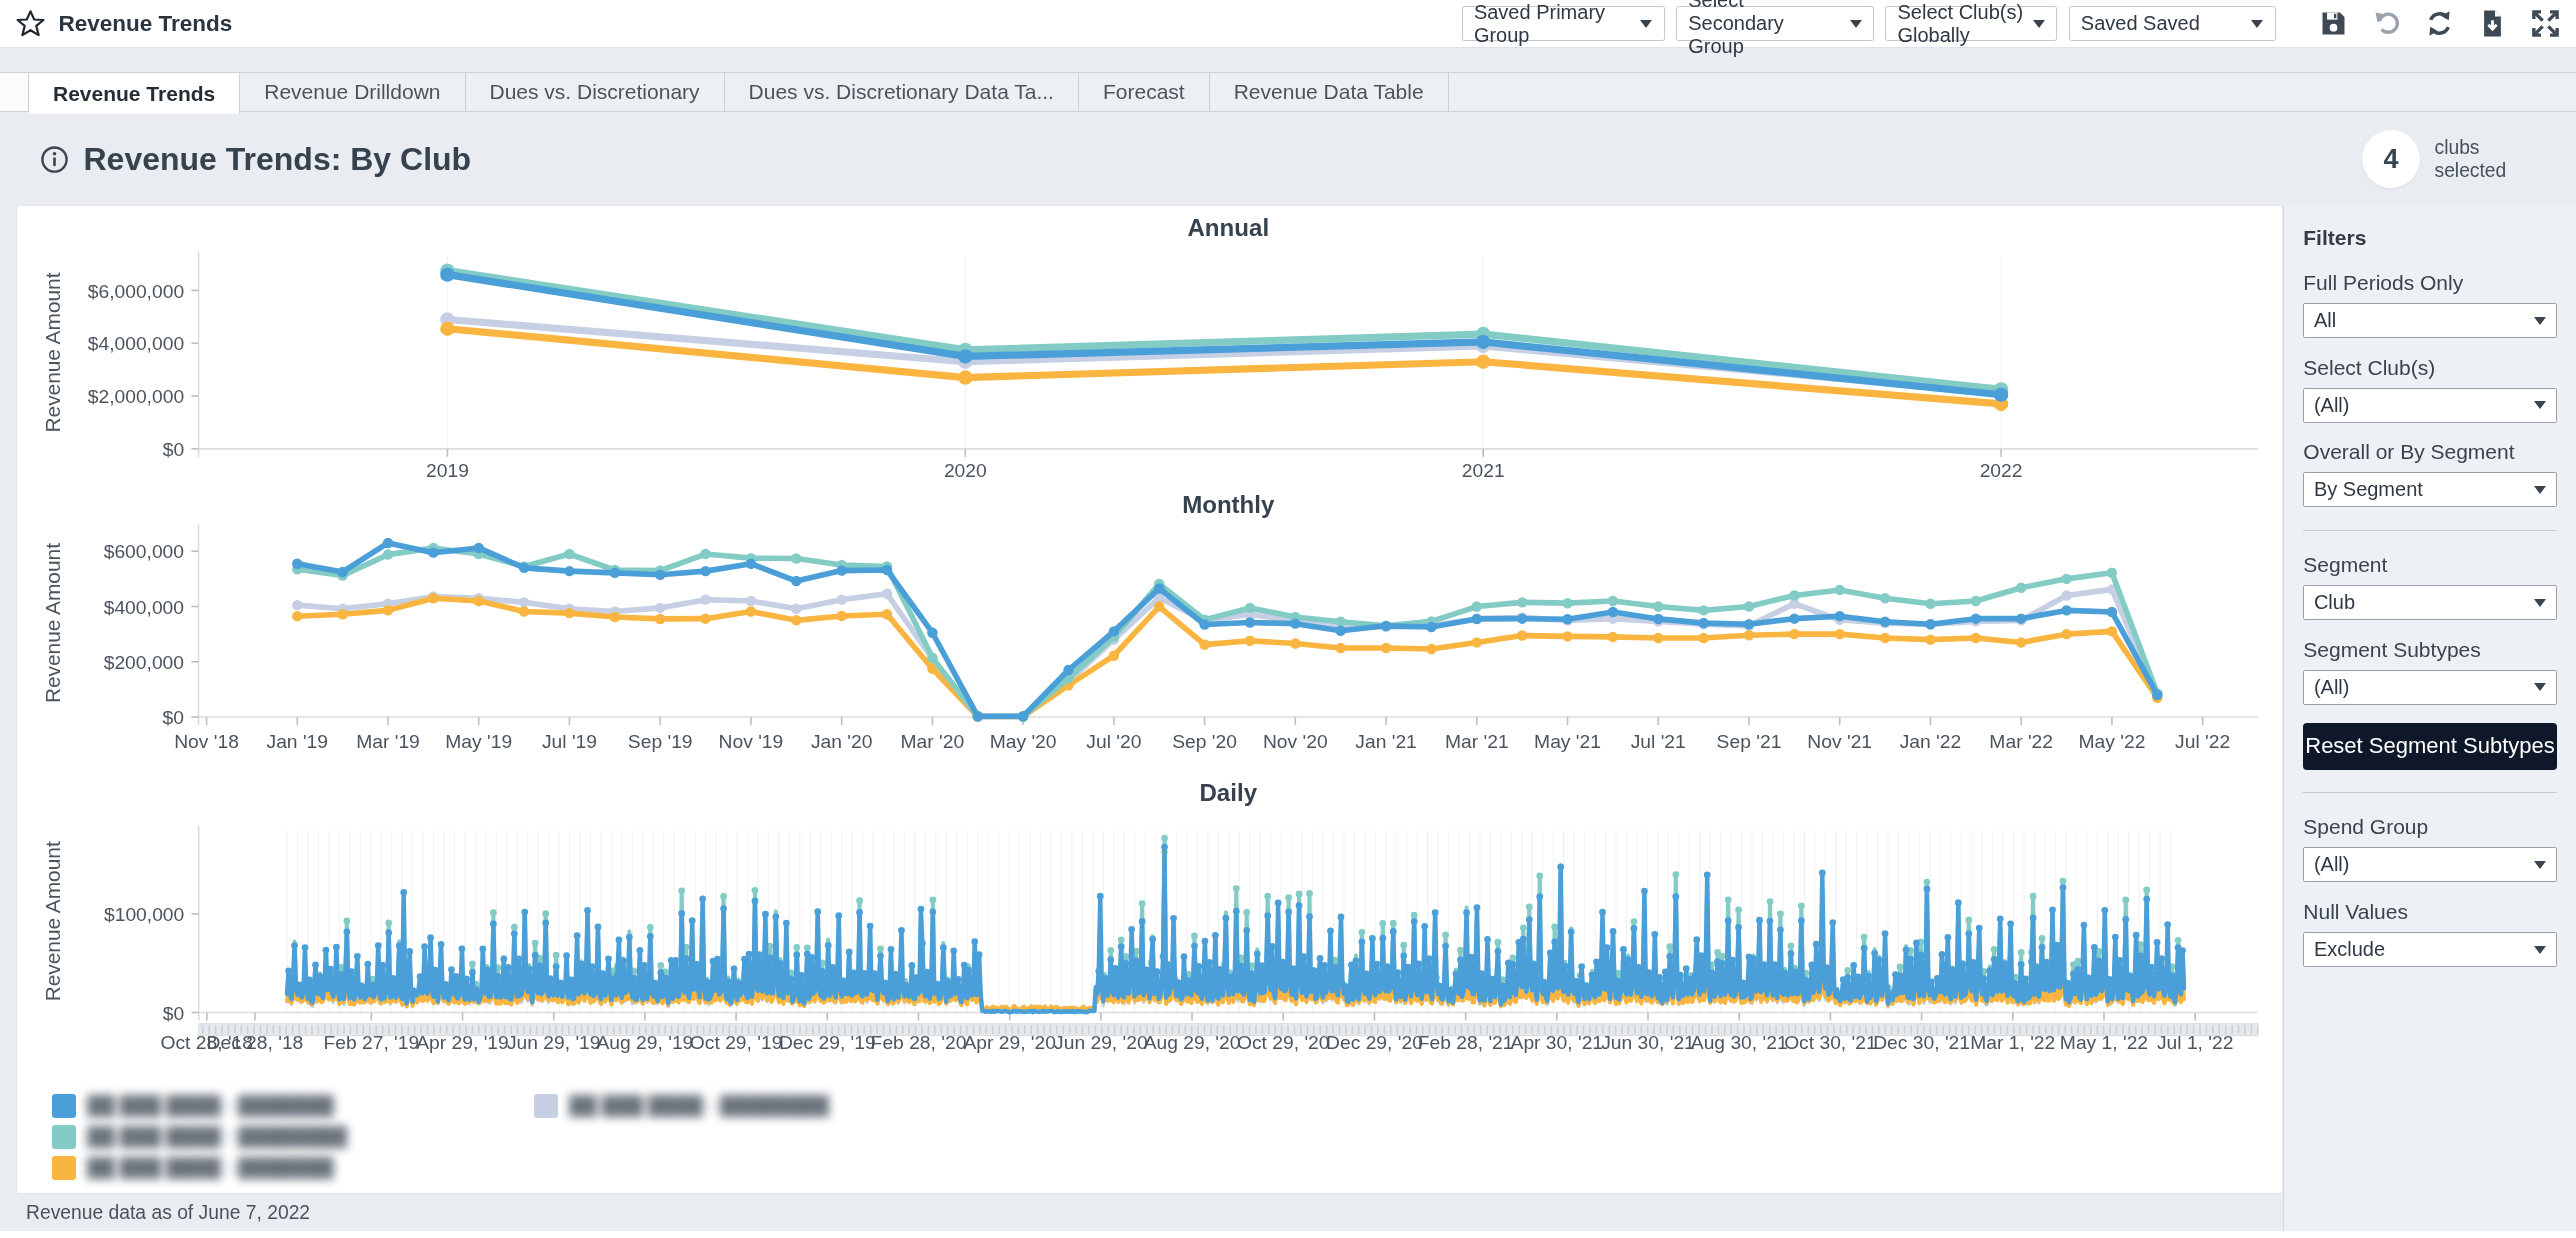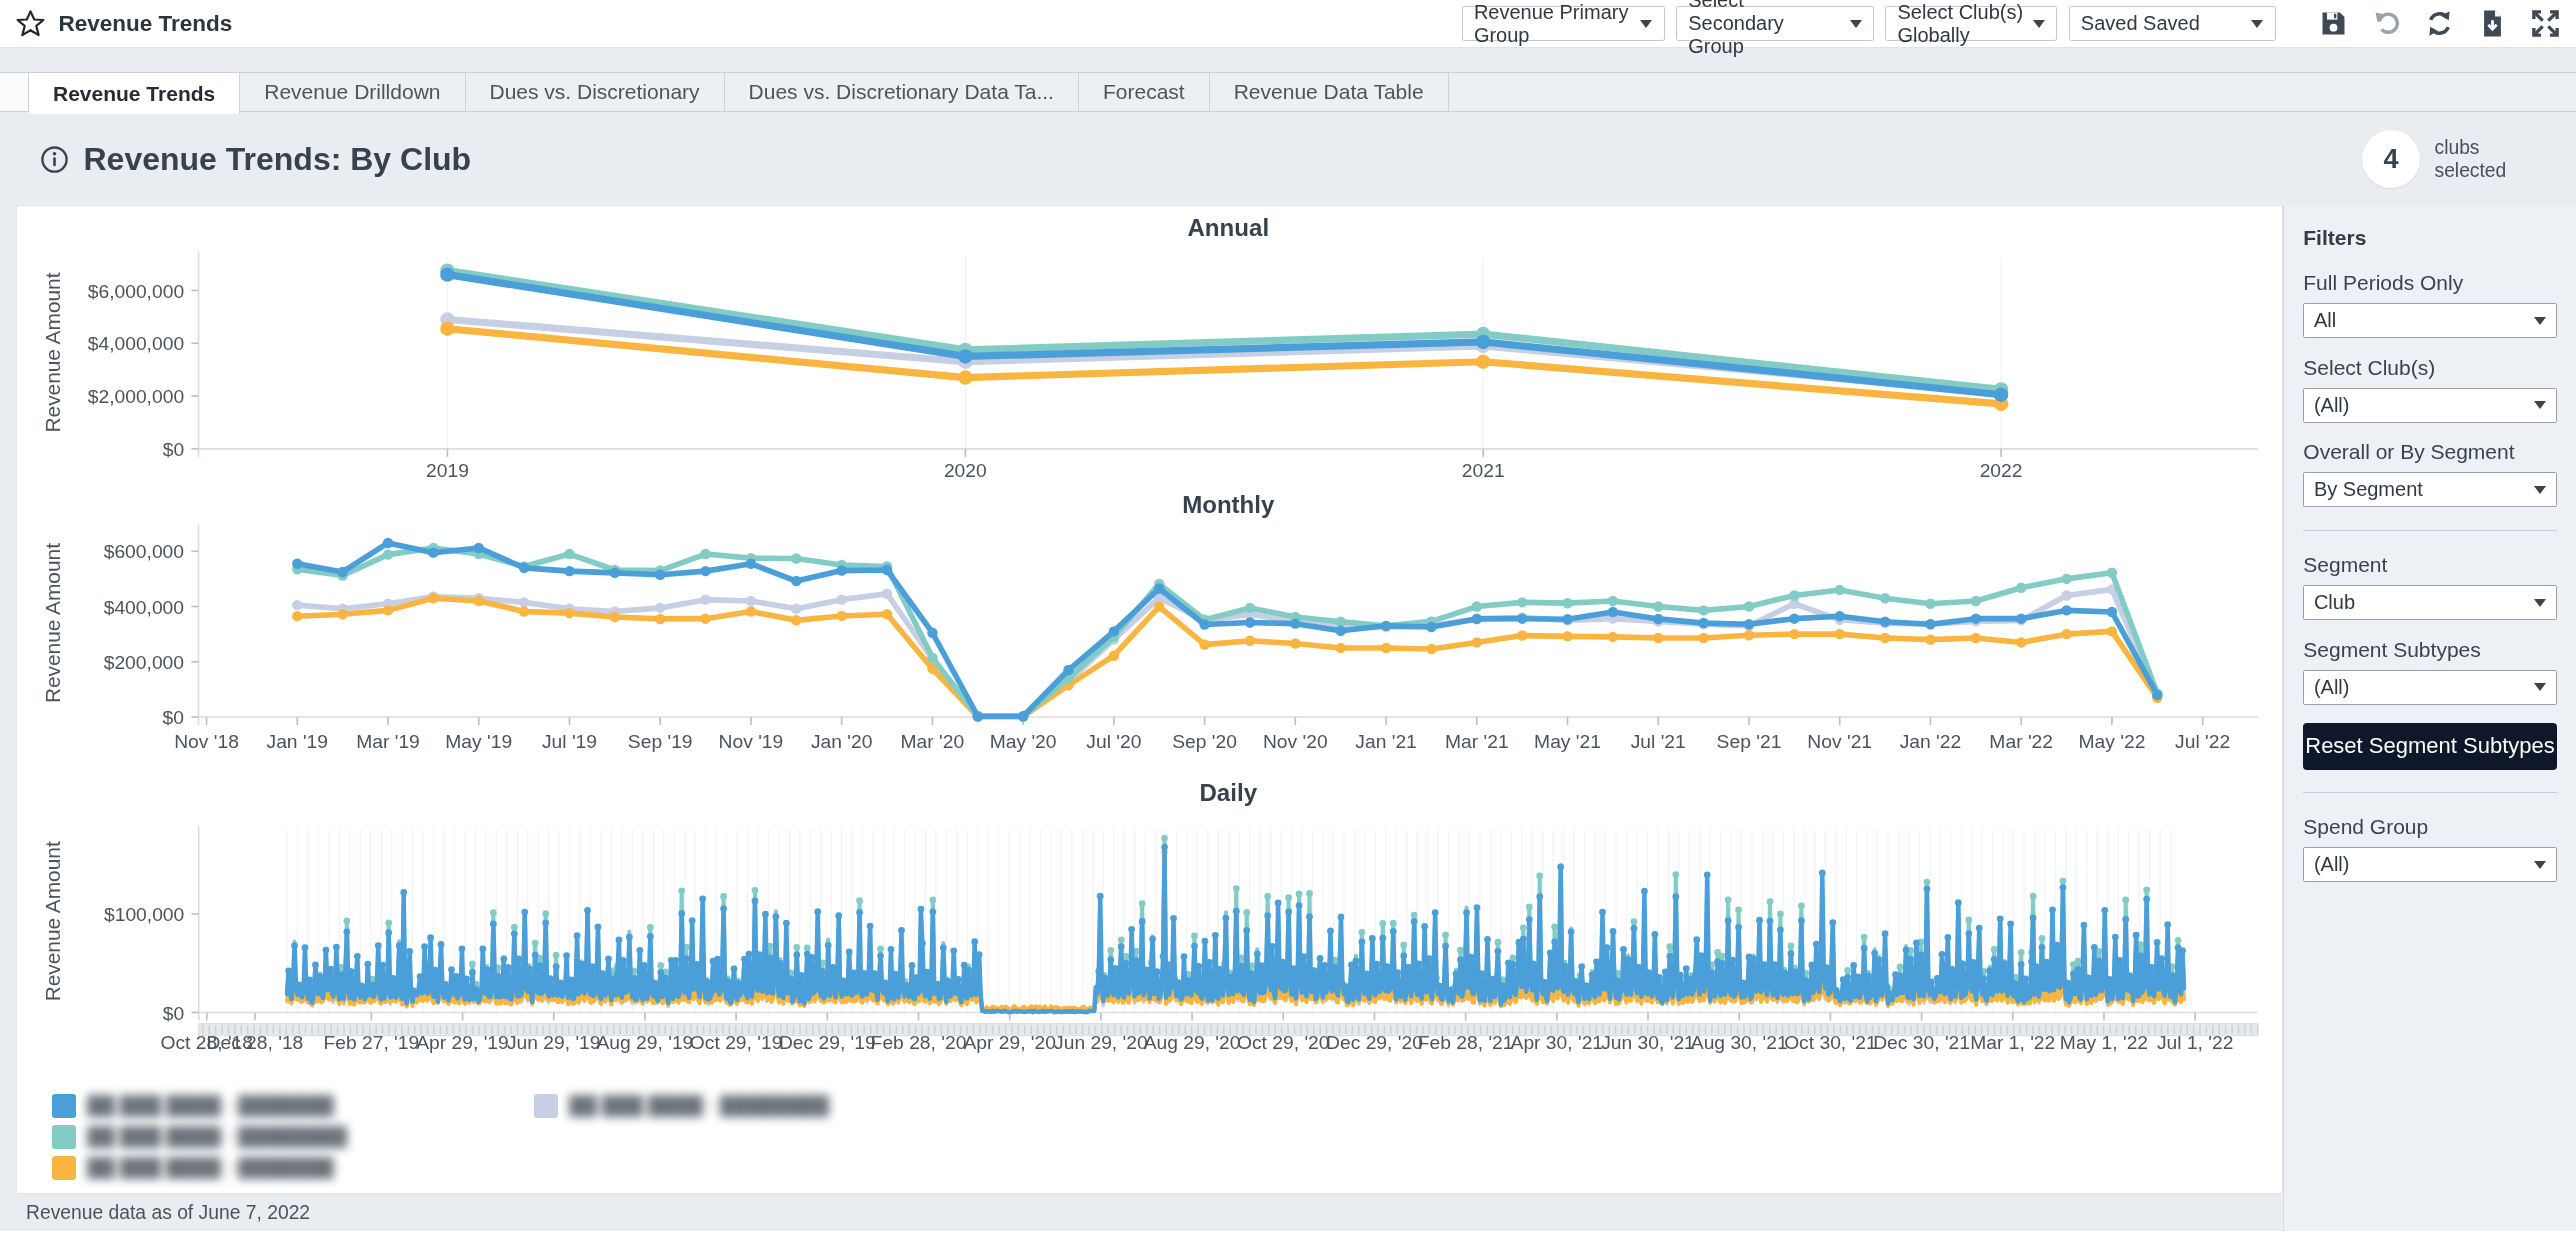--- a/index.html
+++ b/index.html
@@ -62,21 +62,21 @@
 
 <div class="topbar">
   <span style="display:flex;">
     <svg width="31" height="31" viewBox="0 0 24 24" fill="none" stroke="#1f262e" stroke-width="1.7" stroke-linejoin="round">
       <polygon points="12,2.6 14.9,8.9 22,9.3 16.5,13.9 18.3,21 12,17.2 5.7,21 7.5,13.9 2,9.3 9.1,8.9"></polygon>
     </svg>
   </span>
   <span class="topbar-title">Revenue Trends</span>
   <div class="topbar-right">
     <div class="tb-select tb-w1">
-      <span>Revenue Primary Group</span>
+      <span>Saved Primary Group</span>
       <span class="caret"></span>
     </div>
     <div class="tb-select tb-w2">
       <span>Select Secondary Group</span>
       <span class="caret"></span>
     </div>
     <div class="tb-select tb-w3">
       <span>Select Club(s) Globally</span>
       <span class="caret"></span>
     </div>
@@ -1689,17 +1689,24 @@
   <div class="fdivider"></div>
 
   <div class="fgroup">
     <div class="flabel">Spend Group</div>
     <div class="fselect">
       <span>(All)</span>
       <span class="caret"></span>
     </div>
   </div>
 
+  <div class="fgroup">
+    <div class="flabel">Null Values</div>
+    <div class="fselect">
+      <span>Exclude</span>
+      <span class="caret"></span>
+    </div>
+  </div>
 </div>
 
 <div class="footer">Revenue data as of June 7, 2022</div>
 <div class="bottomstrip"></div>
 
 
 </body></html>

